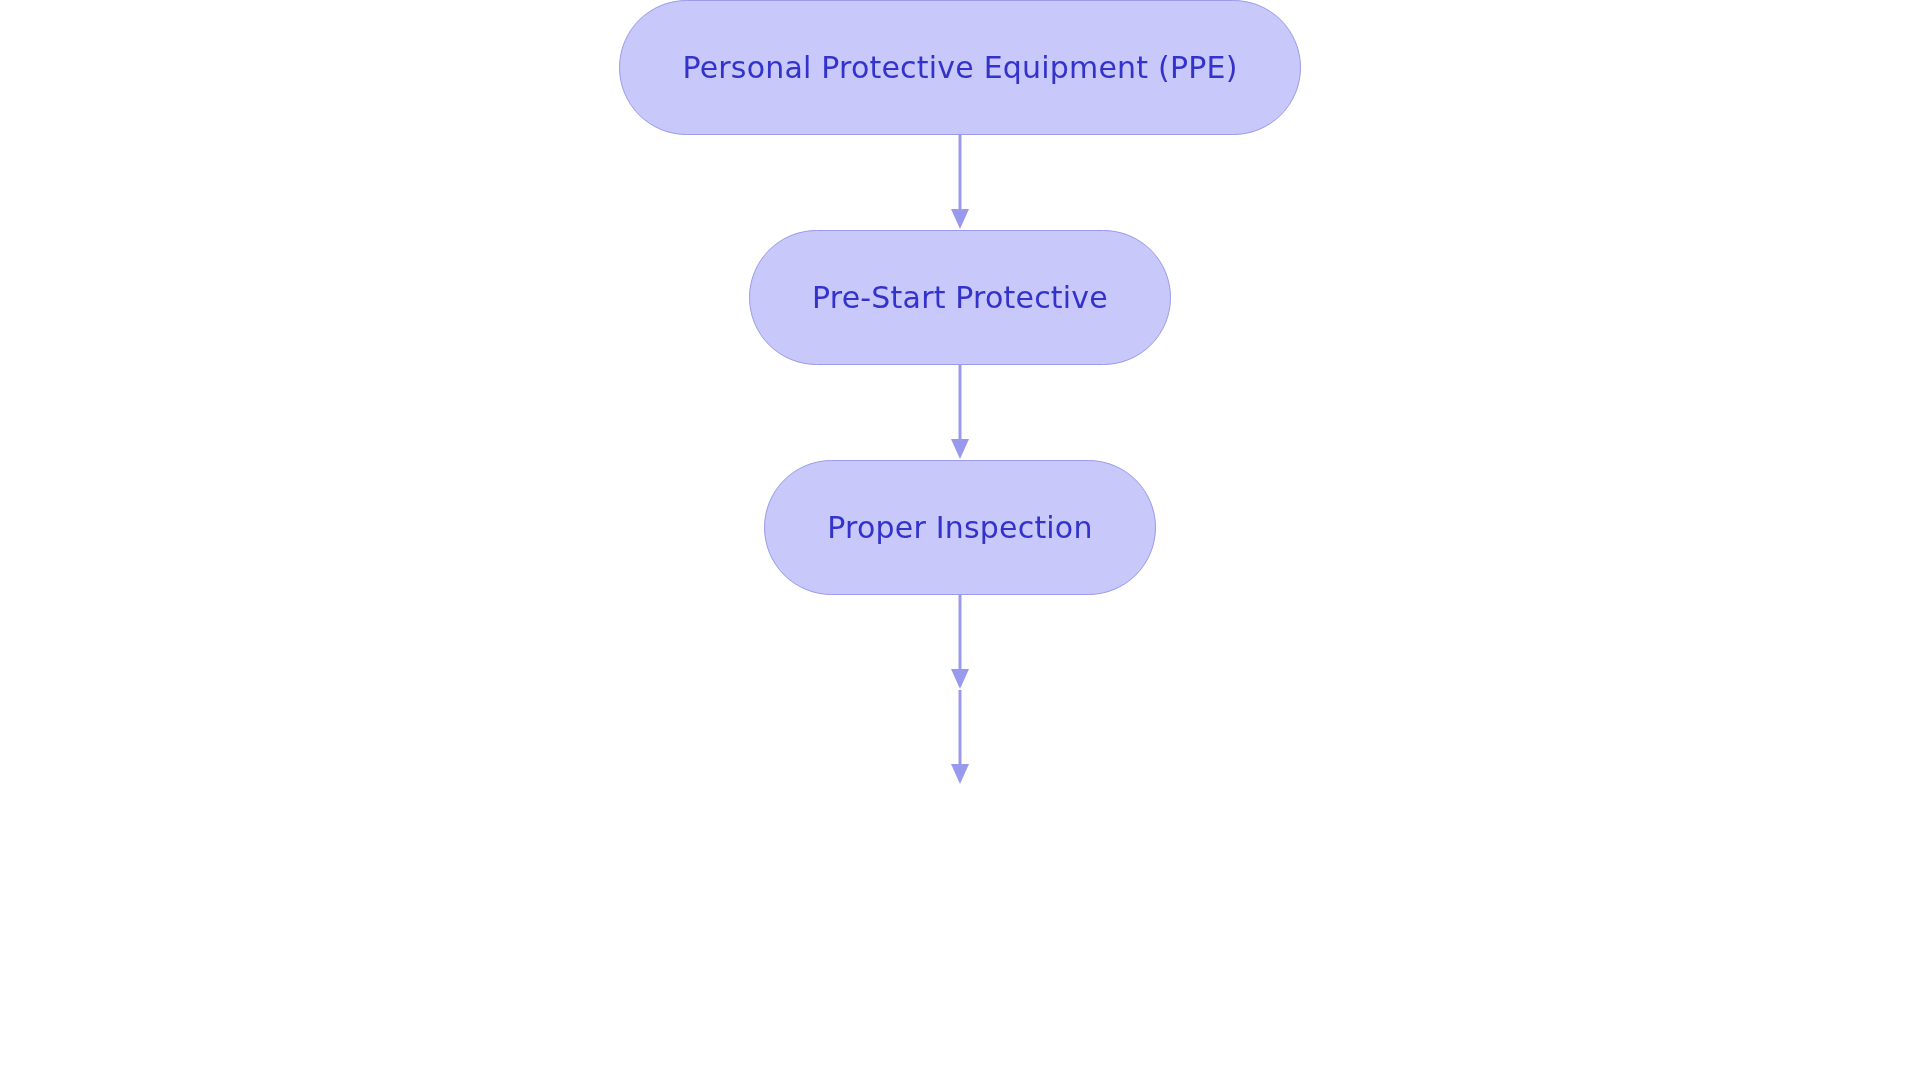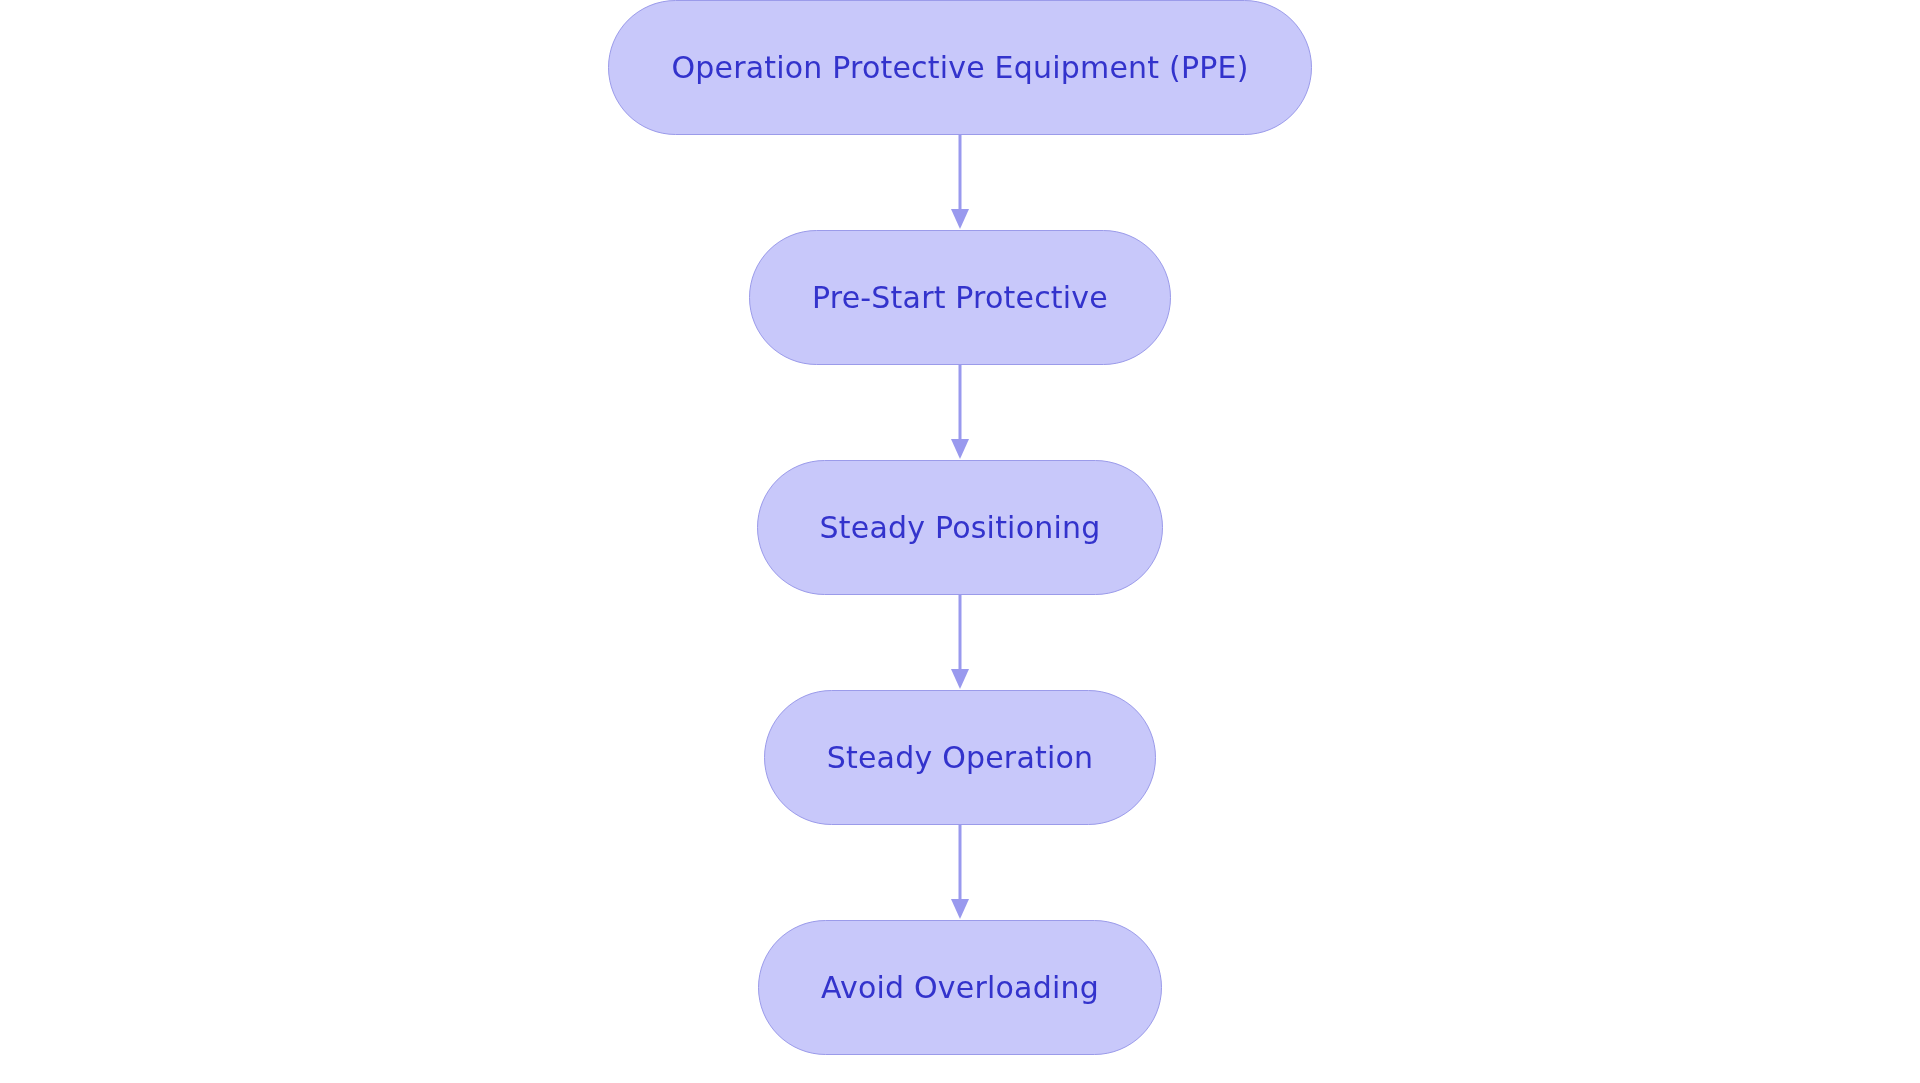--- a/index.html
+++ b/index.html
@@ -69,21 +69,21 @@
     overflow: visible;
   }
 </style>
 </head>
 <body>
 
 <div id="flowchart-canvas">
   <div class="flow-column">
 
     <div class="node">
-      <span class="node-label">Operation Protective Equipment (PPE)</span>
+      <span class="node-label">Personal Protective Equipment (PPE)</span>
     </div>
 
     <div class="connector">
       <svg width="28" height="95" viewBox="0 0 28 95" xmlns="http://www.w3.org/2000/svg">
         <line x1="14" y1="0" x2="14" y2="79" stroke="#9999ee" stroke-width="3"></line>
         <polygon points="14,94 5,74 23,74" fill="#9999ee"></polygon>
       </svg>
     </div>
 
     <div class="node">
@@ -91,39 +91,33 @@
     </div>
 
     <div class="connector">
       <svg width="28" height="95" viewBox="0 0 28 95" xmlns="http://www.w3.org/2000/svg">
         <line x1="14" y1="0" x2="14" y2="79" stroke="#9999ee" stroke-width="3"></line>
         <polygon points="14,94 5,74 23,74" fill="#9999ee"></polygon>
       </svg>
     </div>
 
     <div class="node">
-      <span class="node-label">Steady Positioning</span>
+      <span class="node-label">Proper Inspection</span>
     </div>
 
     <div class="connector">
       <svg width="28" height="95" viewBox="0 0 28 95" xmlns="http://www.w3.org/2000/svg">
         <line x1="14" y1="0" x2="14" y2="79" stroke="#9999ee" stroke-width="3"></line>
         <polygon points="14,94 5,74 23,74" fill="#9999ee"></polygon>
       </svg>
     </div>
 
-    <div class="node">
-      <span class="node-label">Steady Operation</span>
-    </div>
 
     <div class="connector">
       <svg width="28" height="95" viewBox="0 0 28 95" xmlns="http://www.w3.org/2000/svg">
         <line x1="14" y1="0" x2="14" y2="79" stroke="#9999ee" stroke-width="3"></line>
         <polygon points="14,94 5,74 23,74" fill="#9999ee"></polygon>
       </svg>
     </div>
 
-    <div class="node">
-      <span class="node-label">Avoid Overloading</span>
-    </div>
 
   </div>
 </div>
 
 </body></html>

